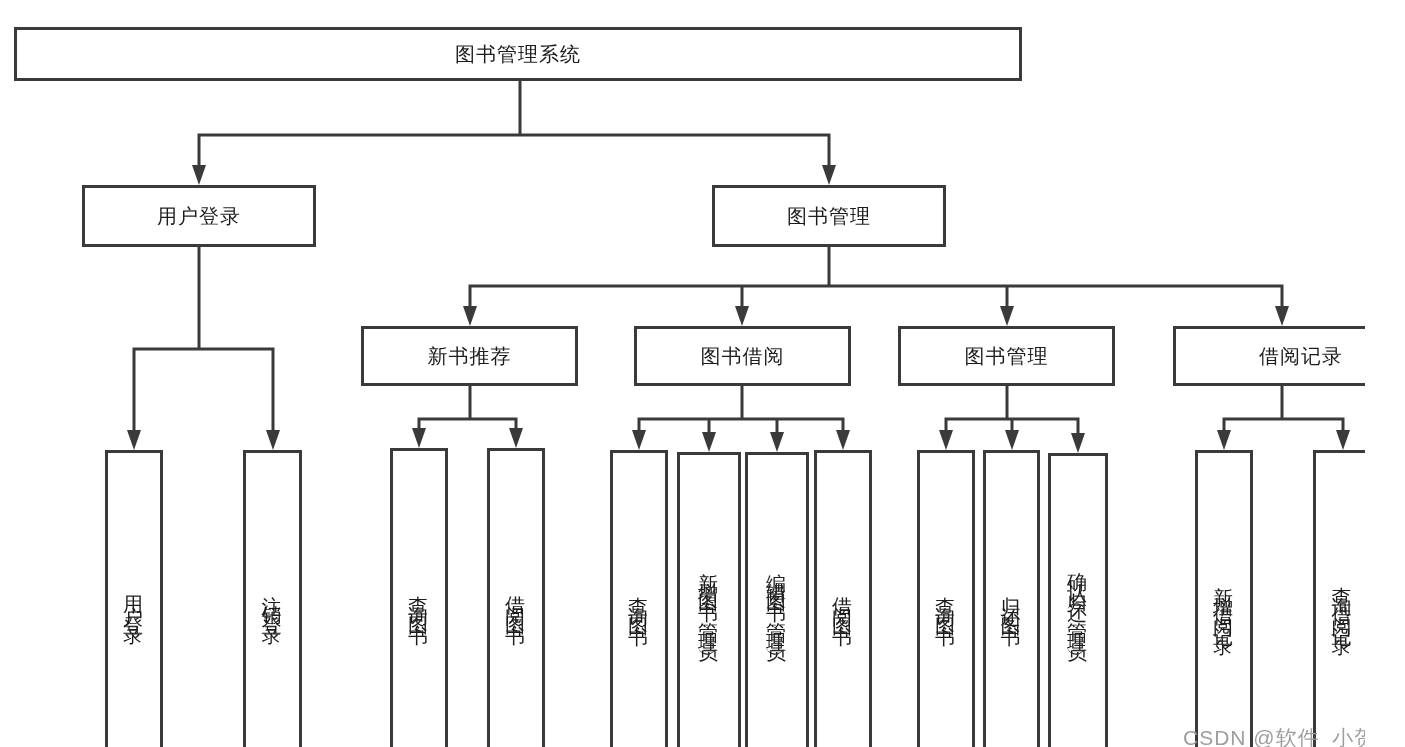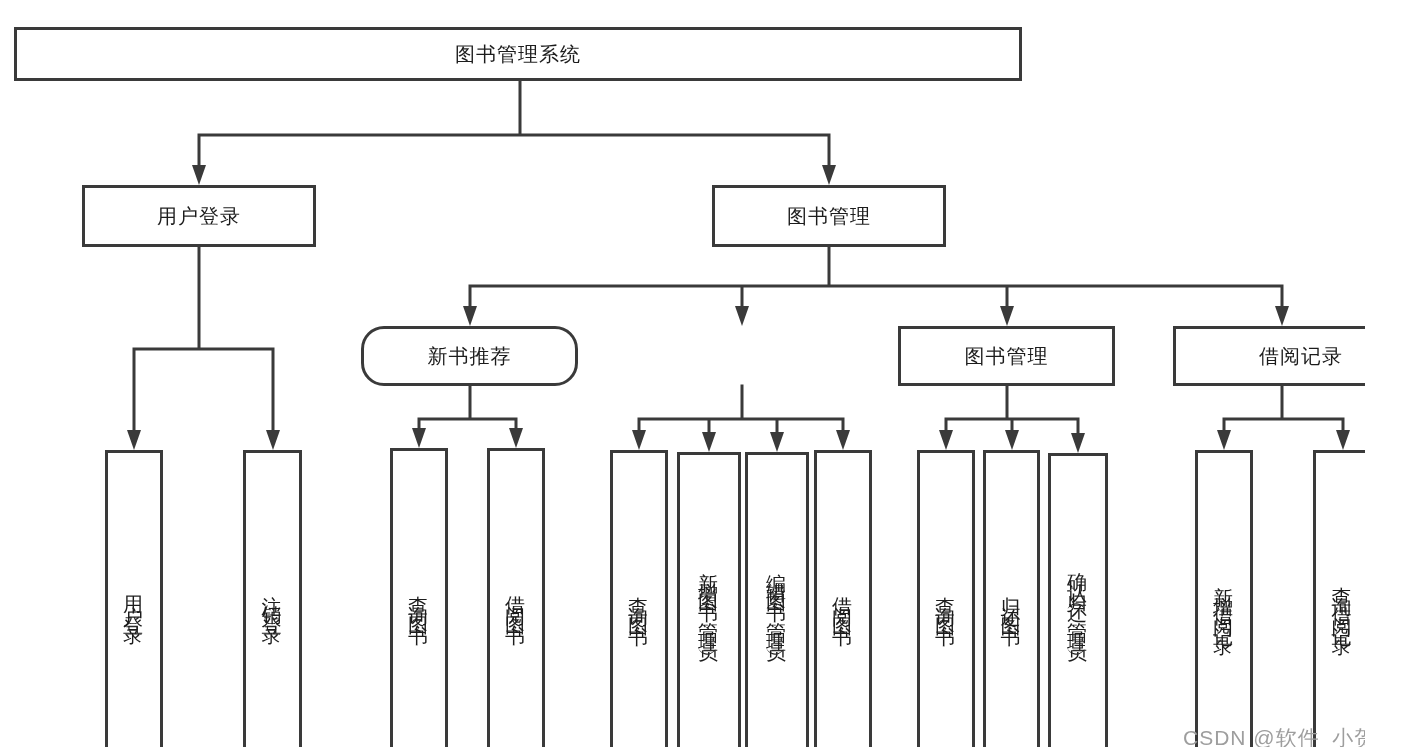--- a/index.html
+++ b/index.html
@@ -103,21 +103,22 @@
       <polygon points="1217,417 1231,417 1224,437"></polygon>
       <polygon points="1336,417 1350,417 1343,437"></polygon>
     </g>
   </svg>
 
   <div class="box" style="left:14px; top:14px; width:1008px; height:54px;">图书管理系统</div>
 
   <div class="box" style="left:82px; top:172px; width:234px; height:62px;">用户登录</div>
   <div class="box" style="left:712px; top:172px; width:234px; height:62px;">图书管理</div>
 
-  <div class="box" style="left:361px; top:313px; width:217px; height:60px;border-radius:23px;">新书推荐</div>
+  <div class="box" style="left:361px; top:313px; width:217px; height:60px;">新书推荐</div>
+  <div class="box" style="left:634px; top:313px; width:217px; height:60px;">图书借阅</div>
   <div class="box" style="left:898px; top:313px; width:217px; height:60px;">图书管理</div>
   <div class="box" style="left:1173px; top:313px; width:217px; height:60px;padding-left:39px;">借阅记录</div>
 
   <div class="box vert" style="left:105px; top:437px; width:58px; height:300px;">用户登录</div>
   <div class="box vert" style="left:243px; top:437px; width:59px; height:300px;">注销登录</div>
 
   <div class="box vert" style="left:390px; top:435px; width:58px; height:303px;">查询图书</div>
   <div class="box vert" style="left:487px; top:435px; width:58px; height:303px;">借阅图书</div>
 
   <div class="box vert" style="left:610px; top:437px; width:58px; height:301px;">查询图书</div>

